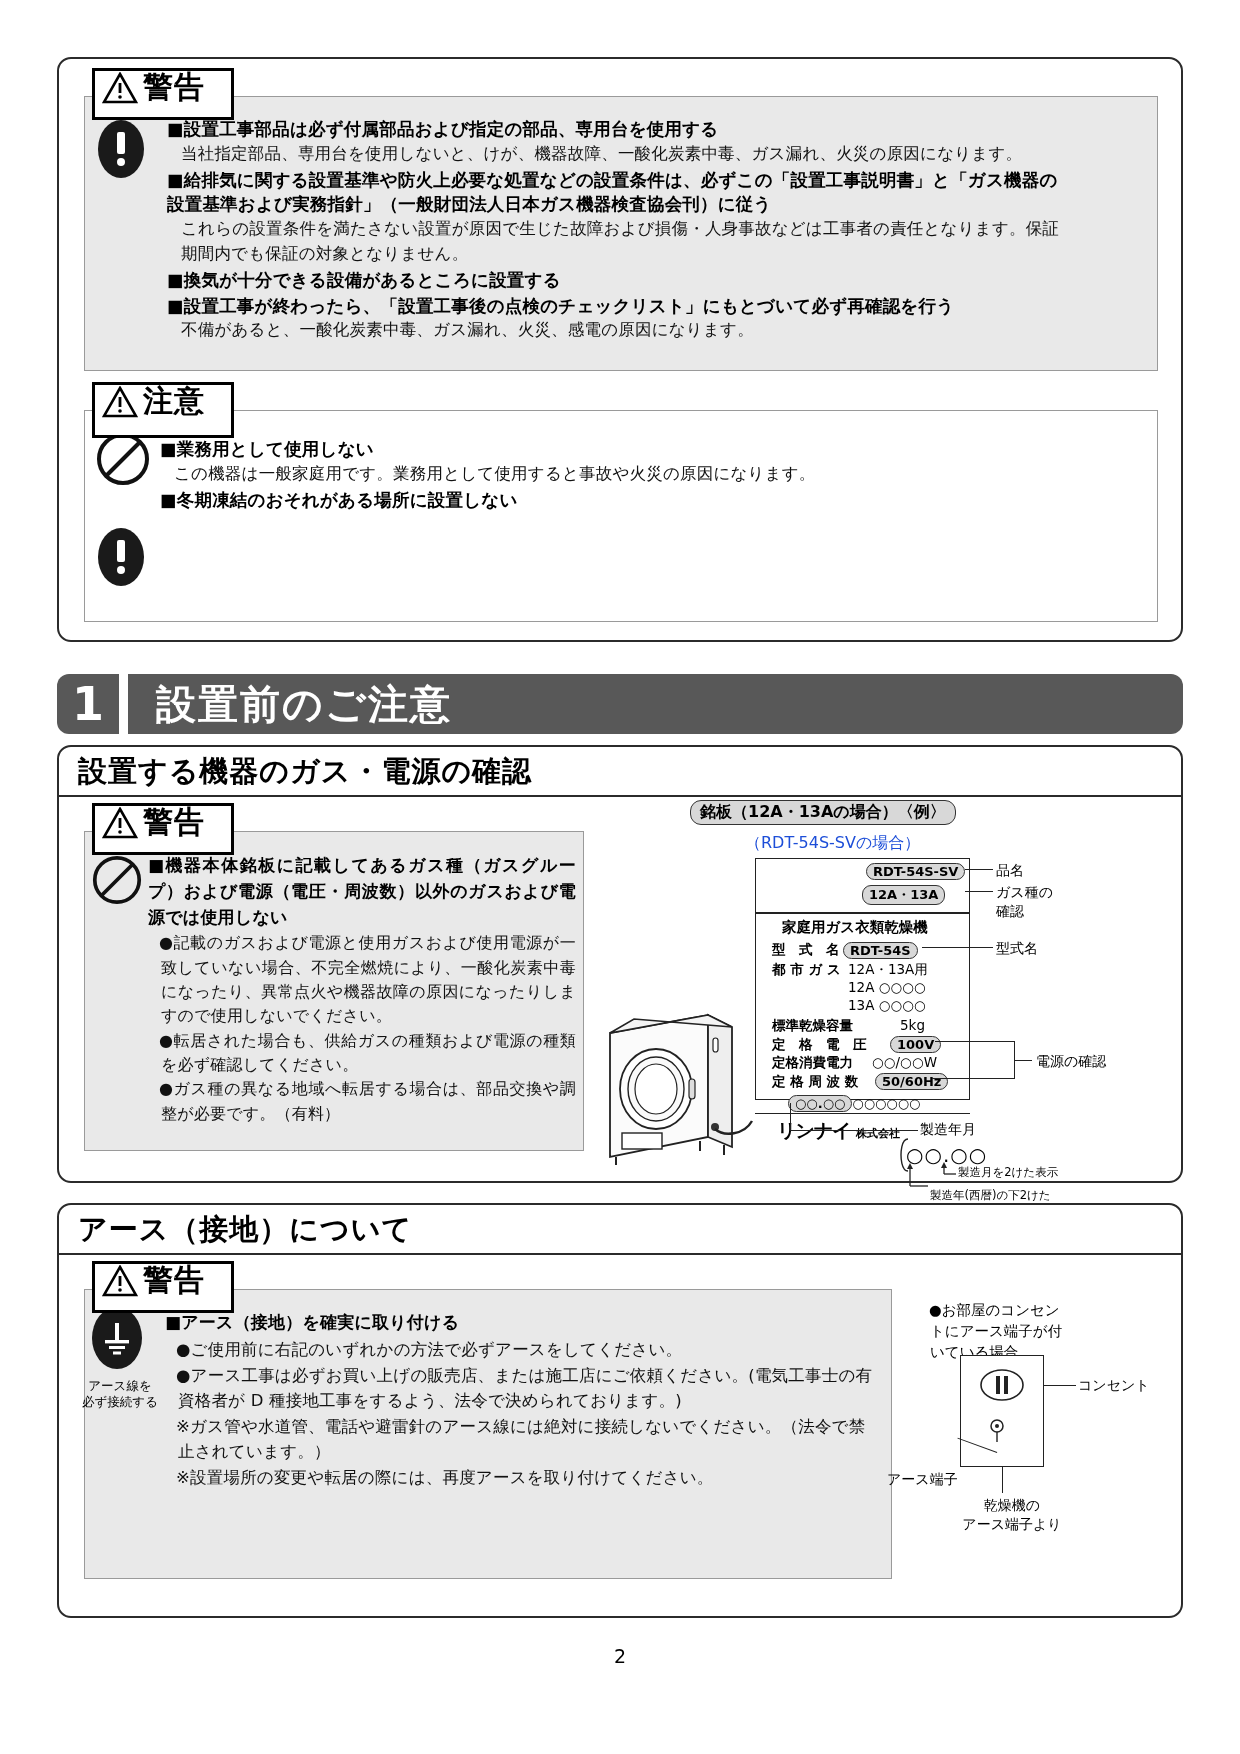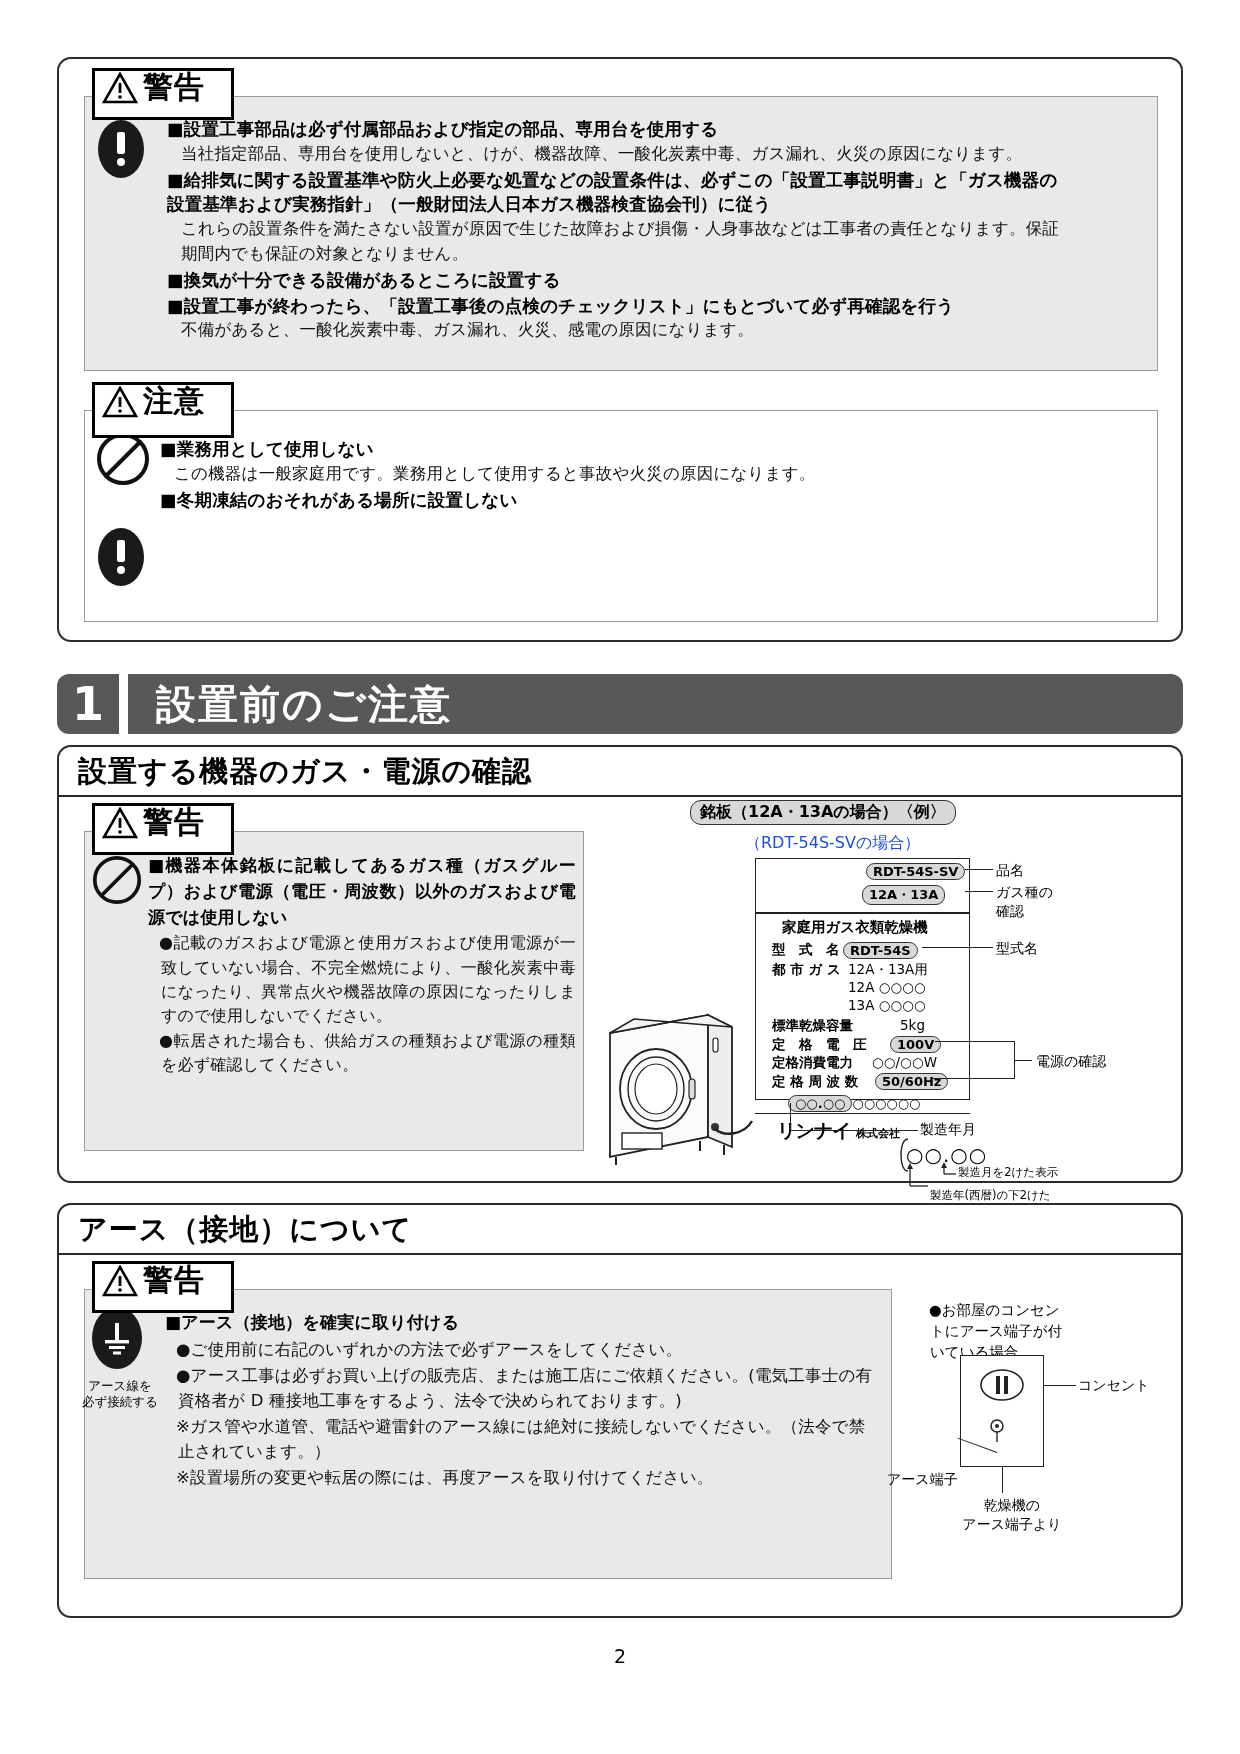--- a/index.html
+++ b/index.html
@@ -163,20 +163,21 @@
     <svg width="50" height="50" viewBox="0 0 54 54">
         <circle cx="27" cy="27" r="24" fill="none" stroke="#111" stroke-width="4"></circle>
         <line x1="10" y1="44" x2="44" y2="10" stroke="#111" stroke-width="4"></line>
       </svg>
   </div>
 
   <div class="txtblk" style="left:148px;top:853px;width:428px;">
     <div class="b-head" style="font-size:17px;line-height:1.52;text-align:justify;">■機器本体銘板に記載してあるガス種（ガスグループ）および電源（電圧・周波数）以外のガスおよび電源では使用しない</div>
     <div class="b-body" style="font-size:16px;padding-left:13px;text-indent:-2px;line-height:1.52;text-align:justify;margin-top:1px;">●記載のガスおよび電源と使用ガスおよび使用電源が一致していない場合、不完全燃焼により、一酸化炭素中毒になったり、異常点火や機器故障の原因になったりしますので使用しないでください。</div>
     <div class="b-body" style="font-size:16px;padding-left:13px;text-indent:-2px;line-height:1.52;text-align:justify;">●転居された場合も、供給ガスの種類および電源の種類を必ず確認してください。</div>
+    <div class="b-body" style="font-size:16px;padding-left:13px;text-indent:-2px;line-height:1.52;text-align:justify;">●ガス種の異なる地域へ転居する場合は、部品交換や調整が必要です。（有料）</div>
   </div>
 
   <div class="txtblk" style="left:690px;top:800px;">
     <span class="pill">銘板（12A・13Aの場合）〈例〉</span>
   </div>
   <div class="txtblk" style="left:745px;top:833px;font-size:16px;color:#1d4ed8;">（RDT-54S-SVの場合）</div>
 
   <div class="np" style="left:755px;top:858px;width:215px;height:242px;"></div>
   <div class="np-line" style="left:755px;top:912px;width:215px;height:1.6px;"></div>
 

